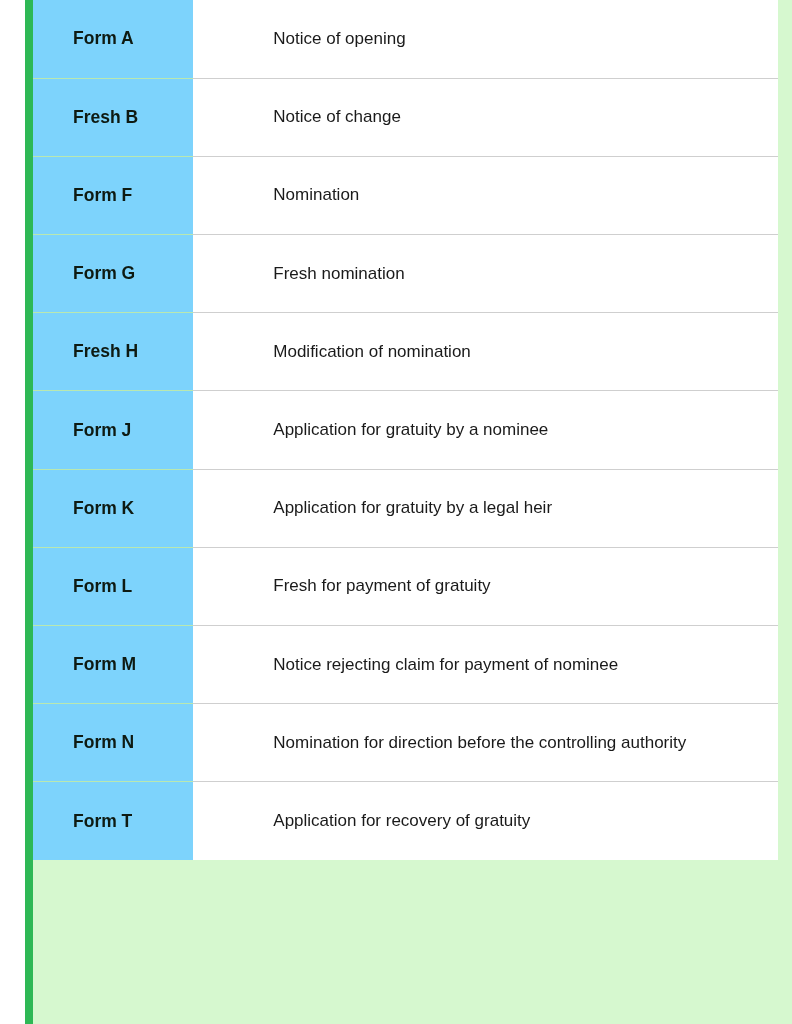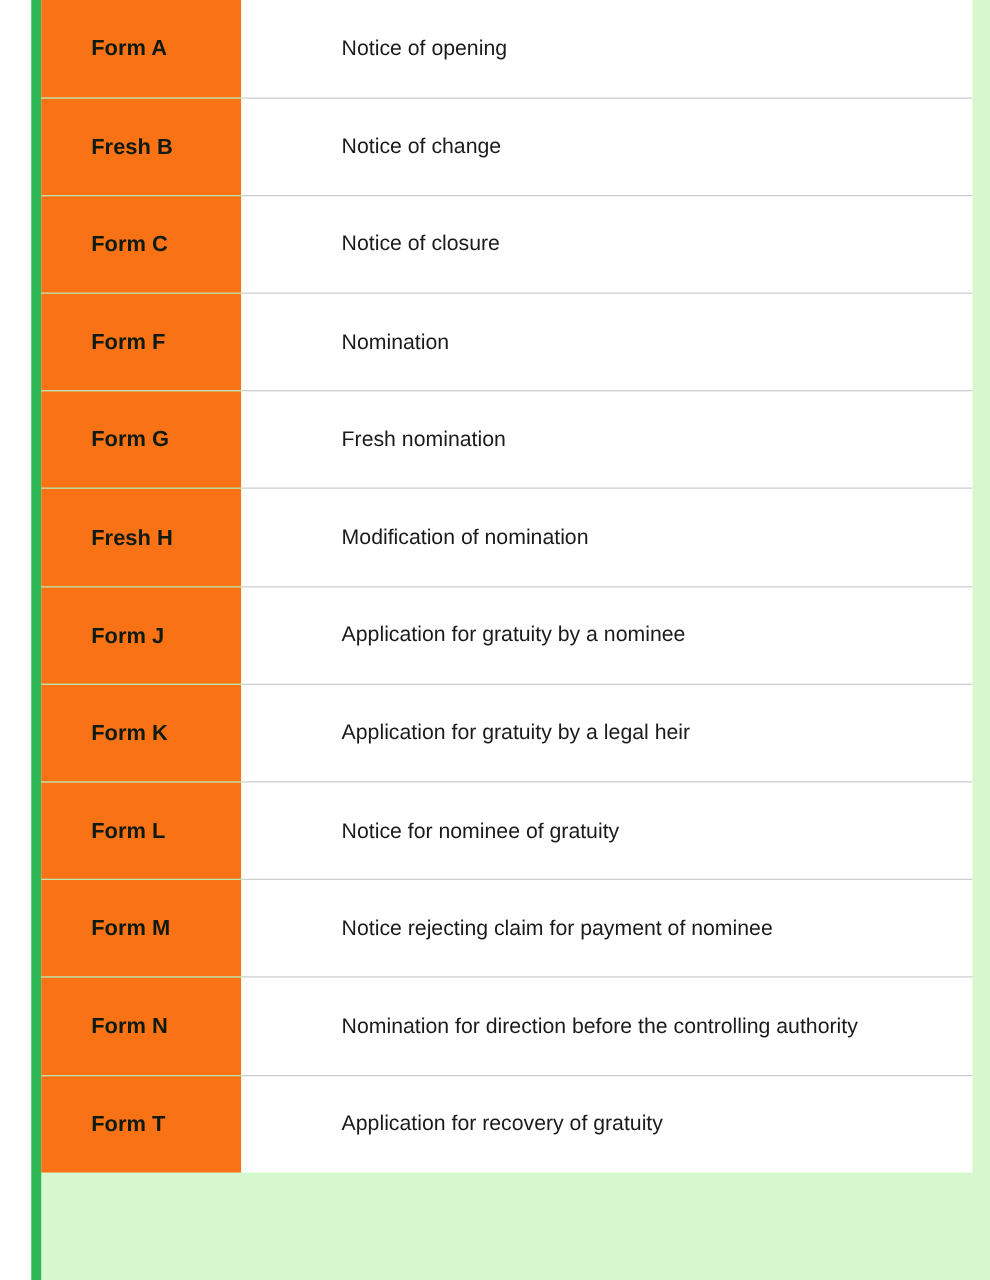--- a/index.html
+++ b/index.html
@@ -48,21 +48,21 @@
   table.forms-table {
     border-collapse: collapse;
     width: 745px;
     table-layout: fixed;
   }
   table.forms-table tr {
     height: 78.2px;
   }
   td.form-code {
     width: 156px;
-    background: #f97316;
+    background: #7dd3fc;
     color: #0e1a12;
     font-size: 17.5px;
     font-weight: bold;
     padding-left: 40px;
     vertical-align: middle;
     border-bottom: 1px solid #b9e8b0;
     box-sizing: border-box;
   }
   td.form-desc {
     width: 569px;
@@ -92,24 +92,20 @@
       <tbody>
         <tr>
           <td class="form-code">Form A</td>
           <td class="form-desc">Notice of opening</td>
         </tr>
         <tr>
           <td class="form-code">Fresh B</td>
           <td class="form-desc">Notice of change</td>
         </tr>
         <tr>
-          <td class="form-code">Form C</td>
-          <td class="form-desc">Notice of closure</td>
-        </tr>
-        <tr>
           <td class="form-code">Form F</td>
           <td class="form-desc">Nomination</td>
         </tr>
         <tr>
           <td class="form-code">Form G</td>
           <td class="form-desc">Fresh nomination</td>
         </tr>
         <tr>
           <td class="form-code">Fresh H</td>
           <td class="form-desc">Modification of nomination</td>
@@ -117,21 +113,21 @@
         <tr>
           <td class="form-code">Form J</td>
           <td class="form-desc">Application for gratuity by a nominee</td>
         </tr>
         <tr>
           <td class="form-code">Form K</td>
           <td class="form-desc">Application for gratuity by a legal heir</td>
         </tr>
         <tr>
           <td class="form-code">Form L</td>
-          <td class="form-desc">Notice for nominee of gratuity</td>
+          <td class="form-desc">Fresh for payment of gratuity</td>
         </tr>
         <tr>
           <td class="form-code">Form M</td>
           <td class="form-desc">Notice rejecting claim for payment of nominee</td>
         </tr>
         <tr>
           <td class="form-code">Form N</td>
           <td class="form-desc">Nomination for direction before the controlling authority</td>
         </tr>
         <tr>

